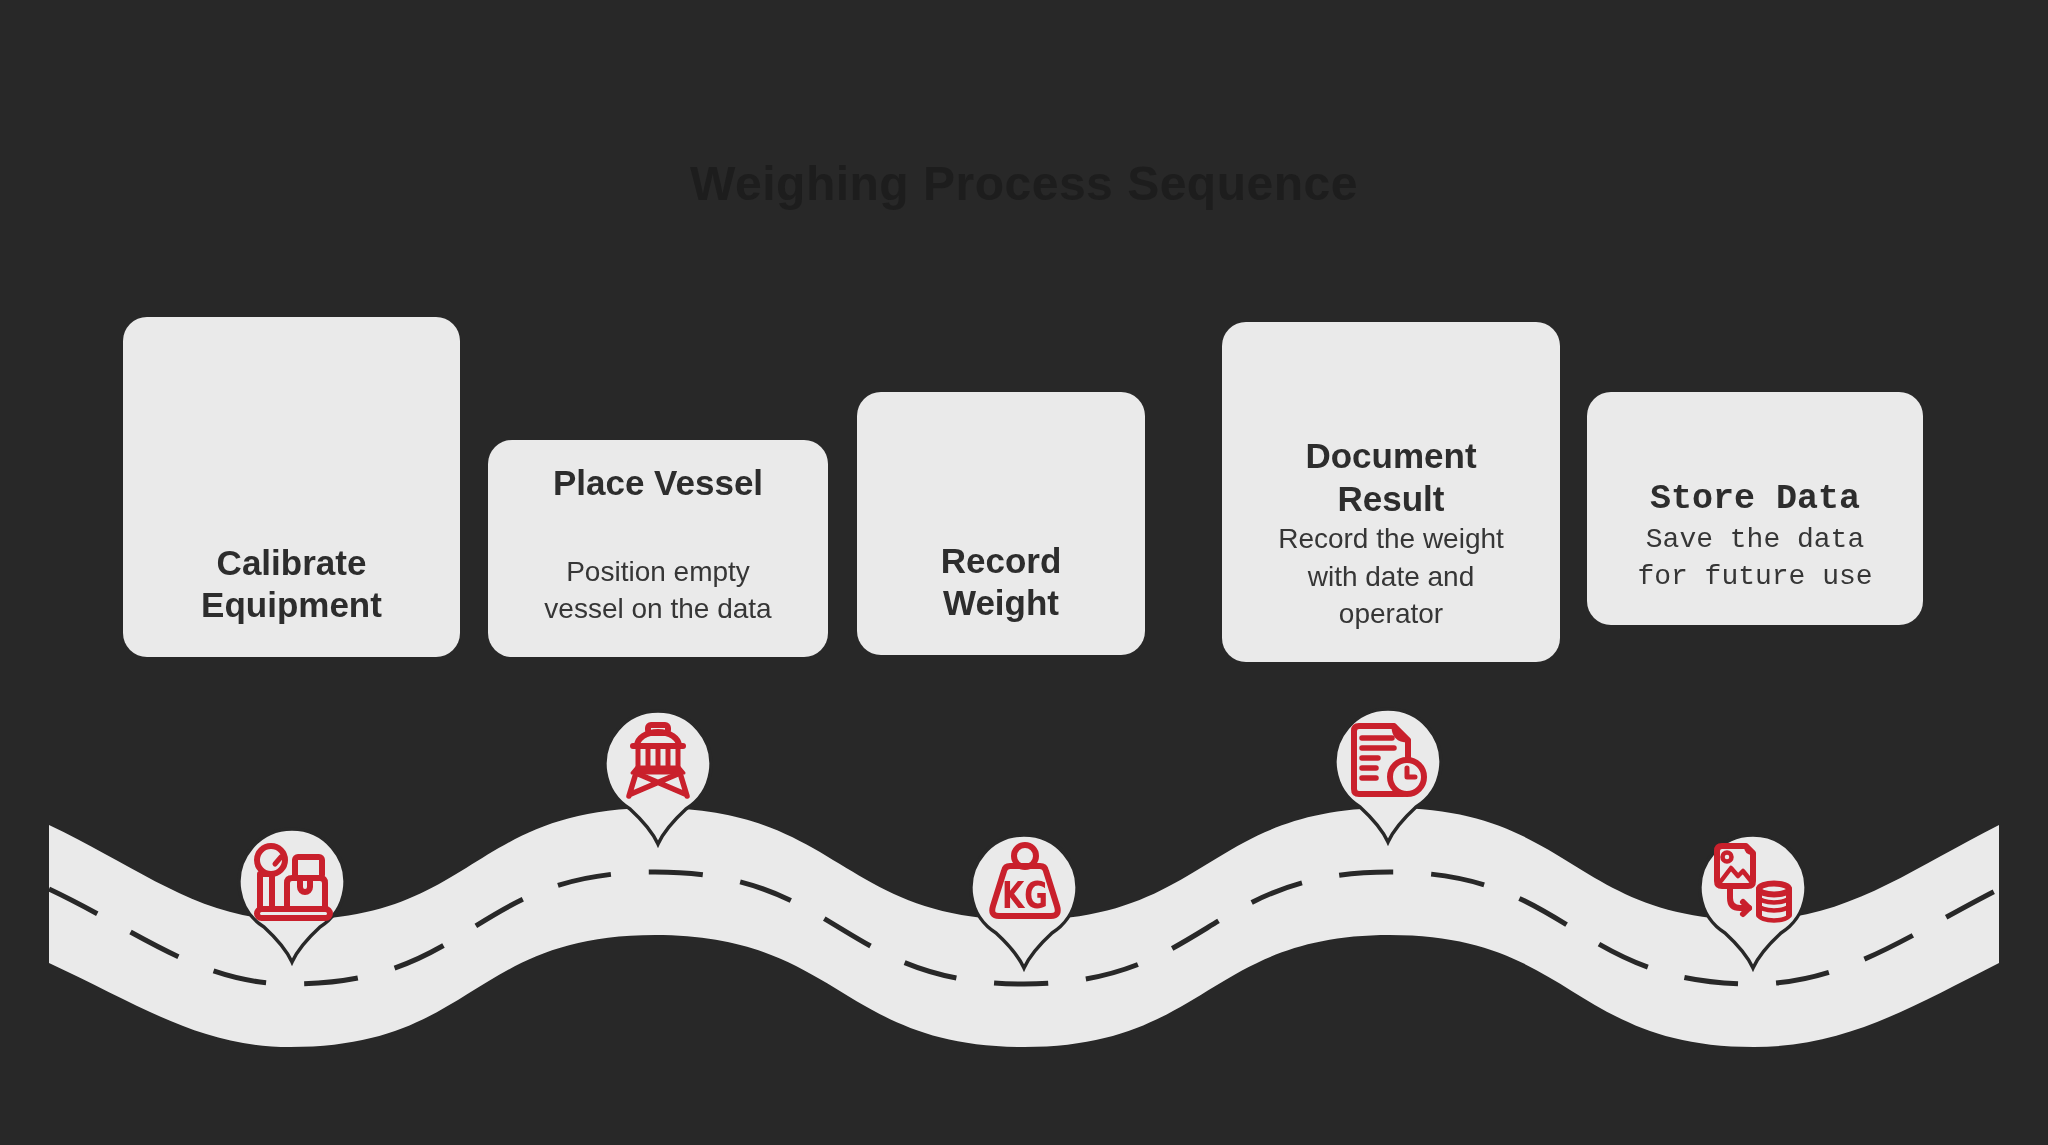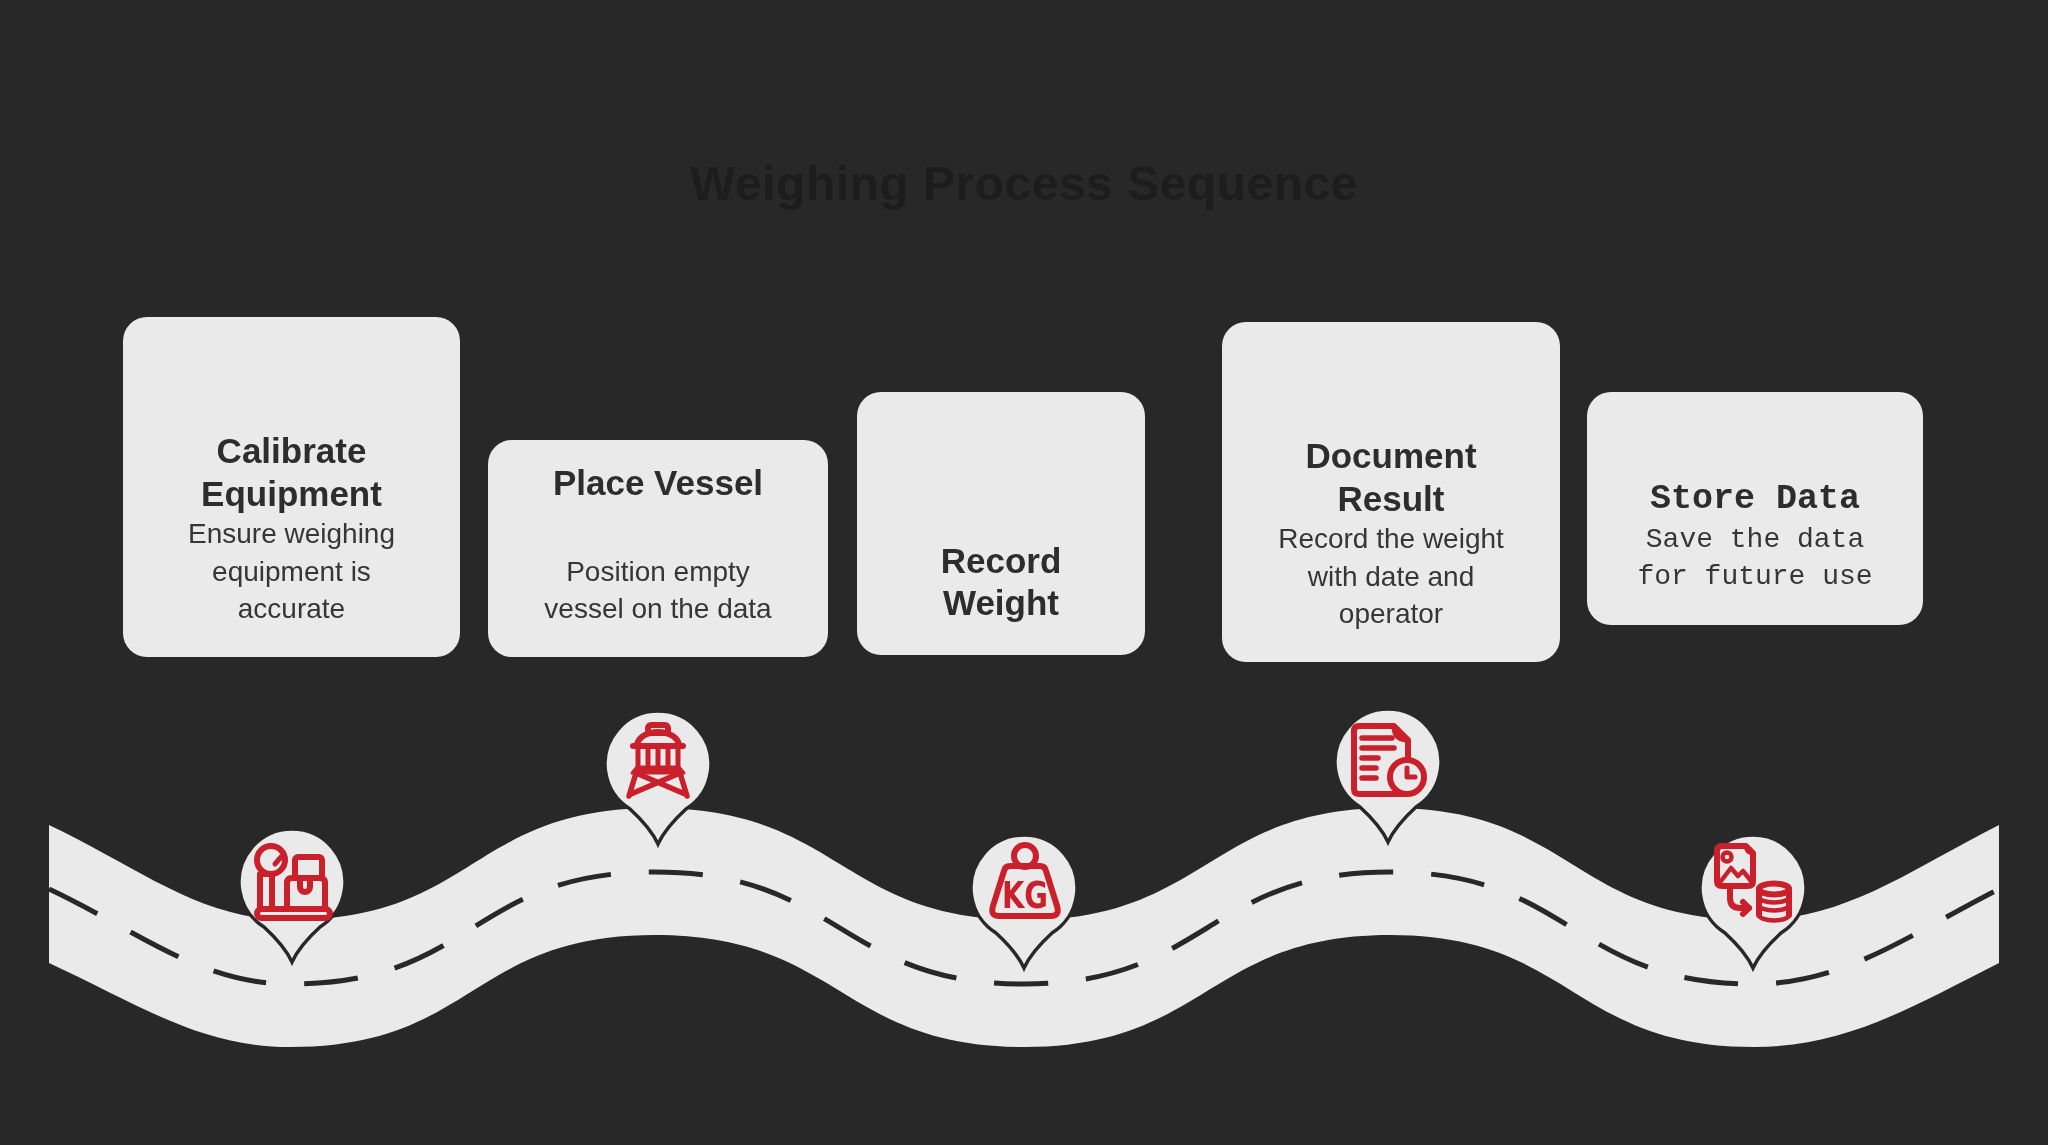--- a/index.html
+++ b/index.html
@@ -127,21 +127,20 @@
         <path d="M -10 14 L -4 20 L -10 26" stroke-width="6"></path>
         <ellipse cx="21" cy="1" rx="15" ry="5.5"></ellipse>
         <path d="M 6 1 V 27 M 36 1 V 27"></path>
         <path d="M 6 9 A 15 5.5 0 0 0 36 9 M 6 17 A 15 5.5 0 0 0 36 17 M 6 27 A 15 5.5 0 0 0 36 27" stroke-width="4.5"></path>
       </g>
     </g>
   </svg>
 
   <div class="card card-1">
     <div class="card-title">Calibrate Equipment</div>
-    <div class="card-desc">Ensure weighing equipment is accurate</div>
   </div>
 
   <div class="card card-2">
     <div class="card-title">Place Vessel</div>
     <div class="card-desc">Position empty vessel on the data</div>
   </div>
 
   <div class="card card-3">
     <div class="card-title">Record Weight</div>
   </div>

